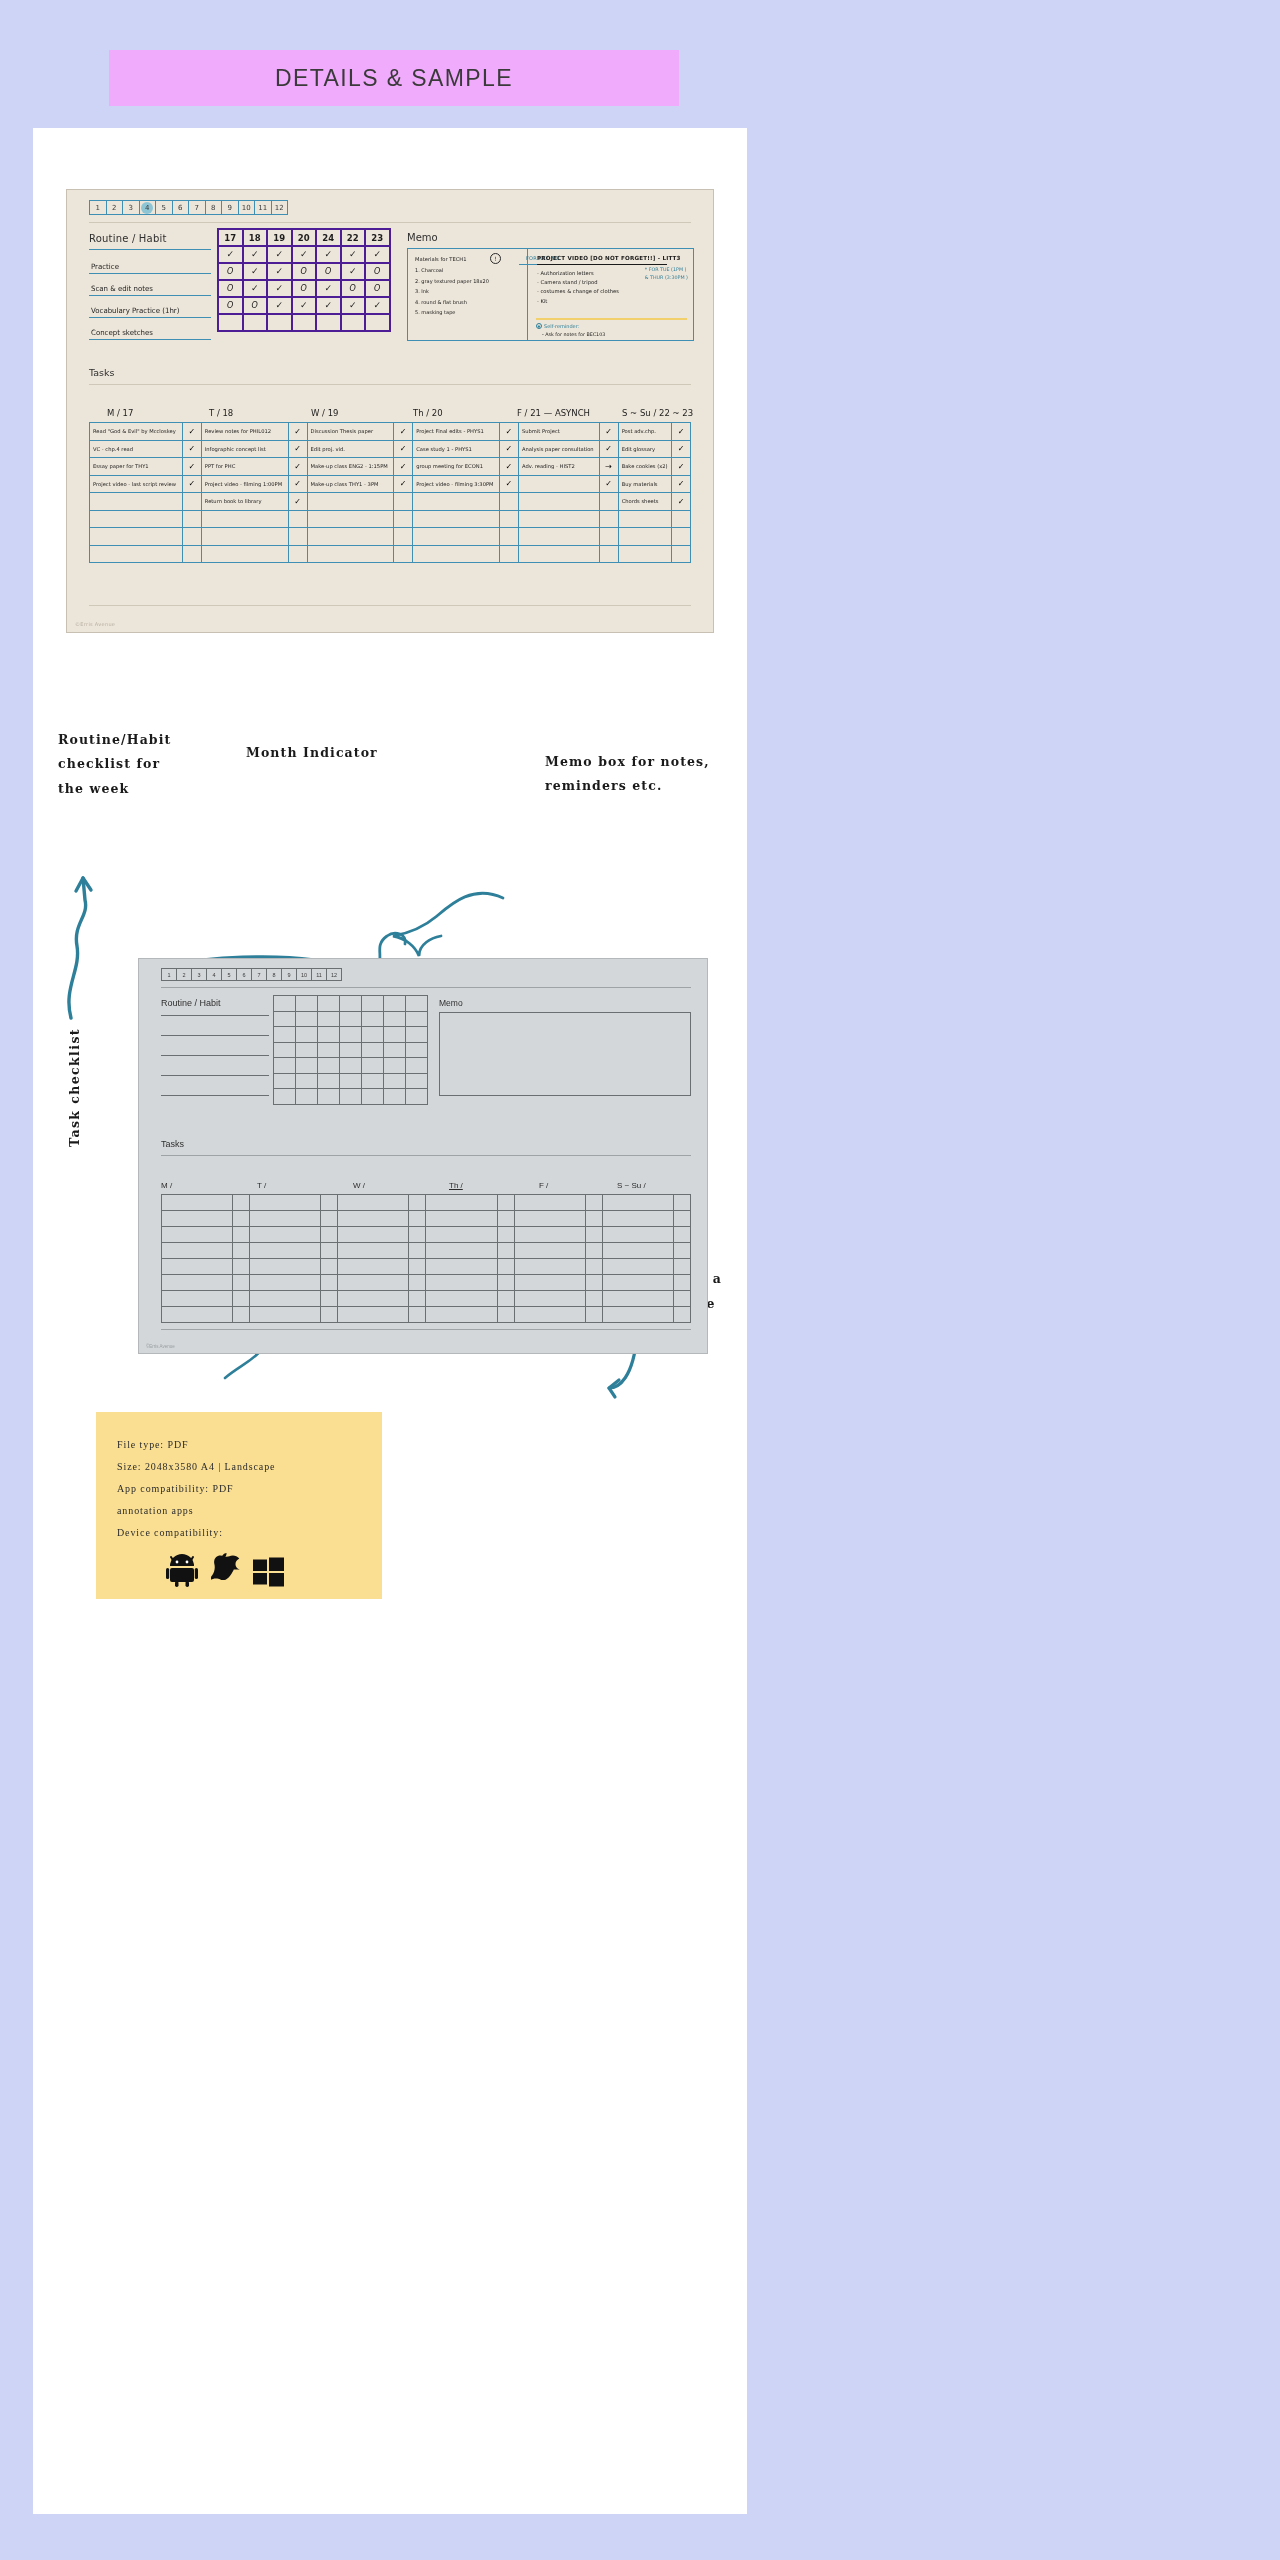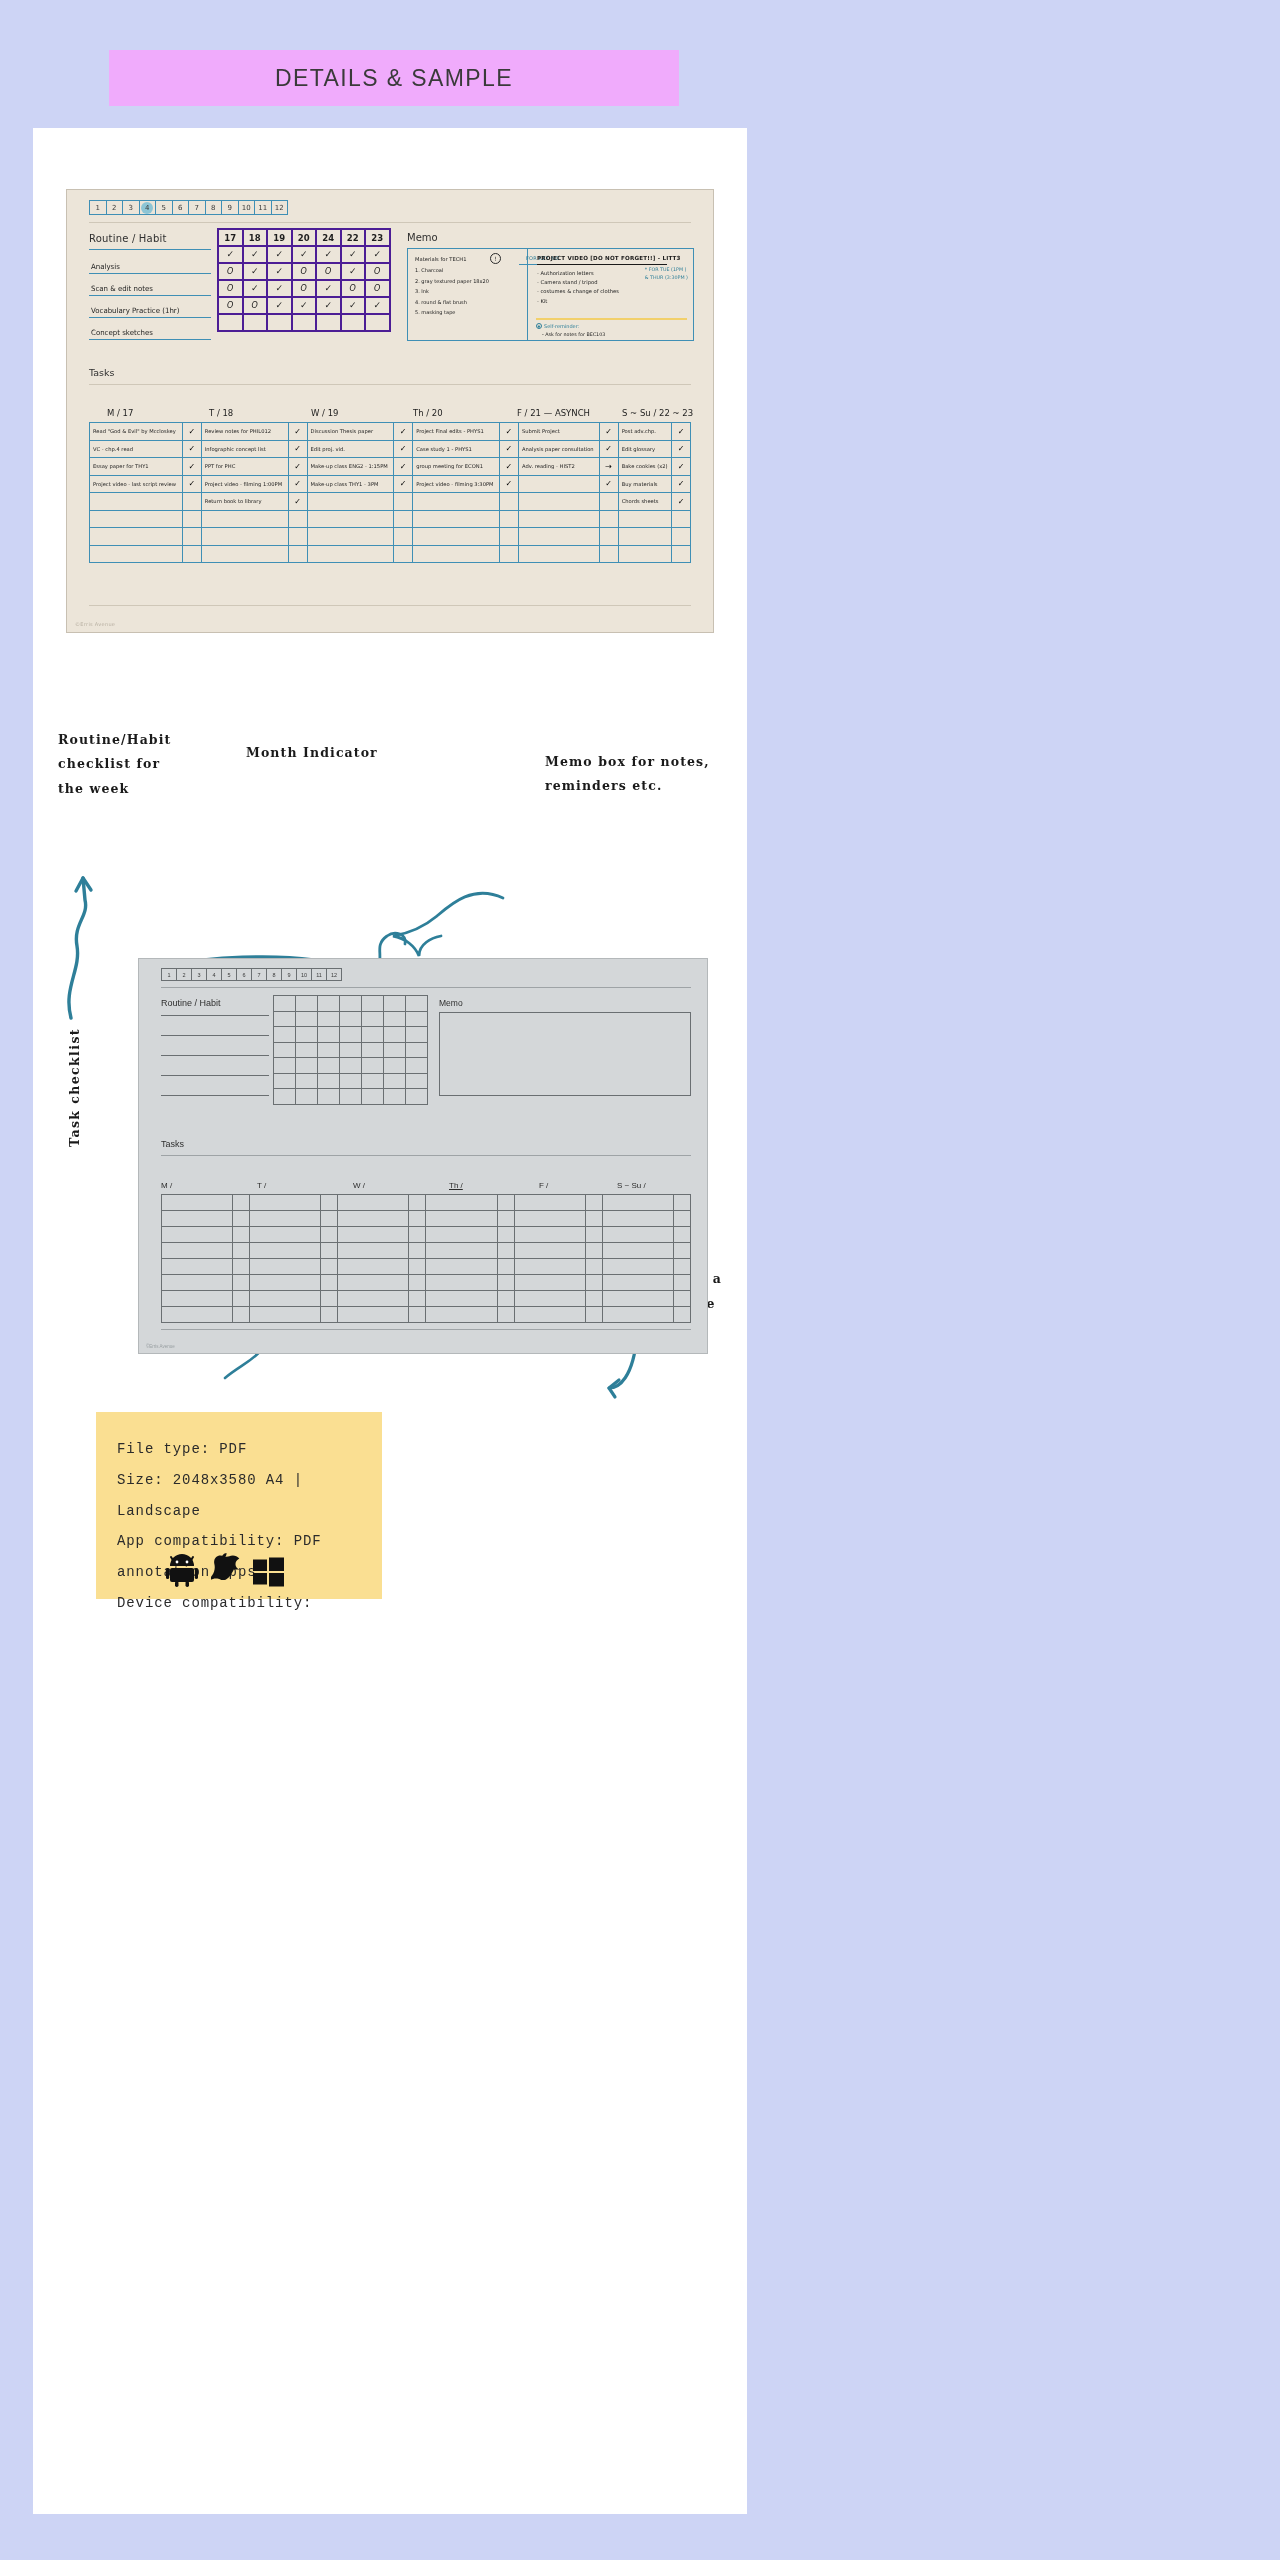--- a/index.html
+++ b/index.html
@@ -191,22 +191,22 @@
 
   
   .infobox {
     position: absolute;
     left: 63px; top: 1284px;
     width: 286px; height: 187px;
     background: #fadf92;
     padding: 22px 0 0 21px;
   }
   .info-line {
-    font-family: Liberation Mono, monospace;
-    font-size: 14px; color: #2b2b2b;
+    font-family: Liberation Serif, serif;
+    font-size: 10px; color: #2b2b2b;
     letter-spacing: .9px; line-height: 2.2;
   }
   .device-icons { position:absolute; left: 70px; bottom: 12px; display:flex; gap: 13px; align-items:flex-end; }
   .device-icons svg { display:block; }
 </style>
 </head>
 <body>
 
 <div class="banner">
   <div class="banner-title">DETAILS &amp; SAMPLE</div>
@@ -252,21 +252,21 @@
         </div>
         <div class="month-cell">
           <span>12</span>
         </div>
       </div>
     <div class="strip-rule"></div>
 
     <div class="routine-title">Routine / Habit</div>
     <div class="routine-underline" style="top:59px"></div>
 
-    <div class="routine-row-label" style="top:73px">Analysis</div>
+    <div class="routine-row-label" style="top:73px">Practice</div>
     <div class="routine-underline" style="top:83px"></div>
     <div class="routine-row-label" style="top:95px">Scan &amp; edit notes</div>
     <div class="routine-underline" style="top:105px"></div>
     <div class="routine-row-label" style="top:117px">Vocabulary Practice (1hr)</div>
     <div class="routine-underline" style="top:127px"></div>
     <div class="routine-row-label" style="top:139px">Concept sketches</div>
     <div class="routine-underline" style="top:149px"></div>
 
     <table class="habit-grid">
         <tbody id="habitGrid">

